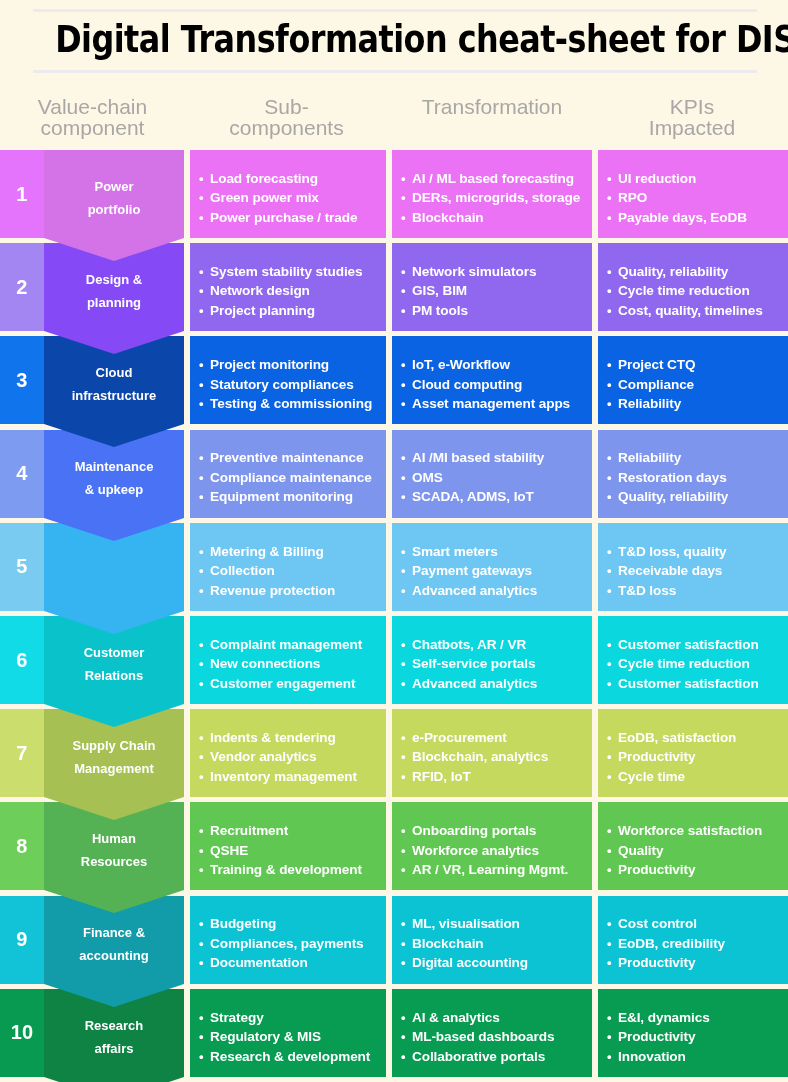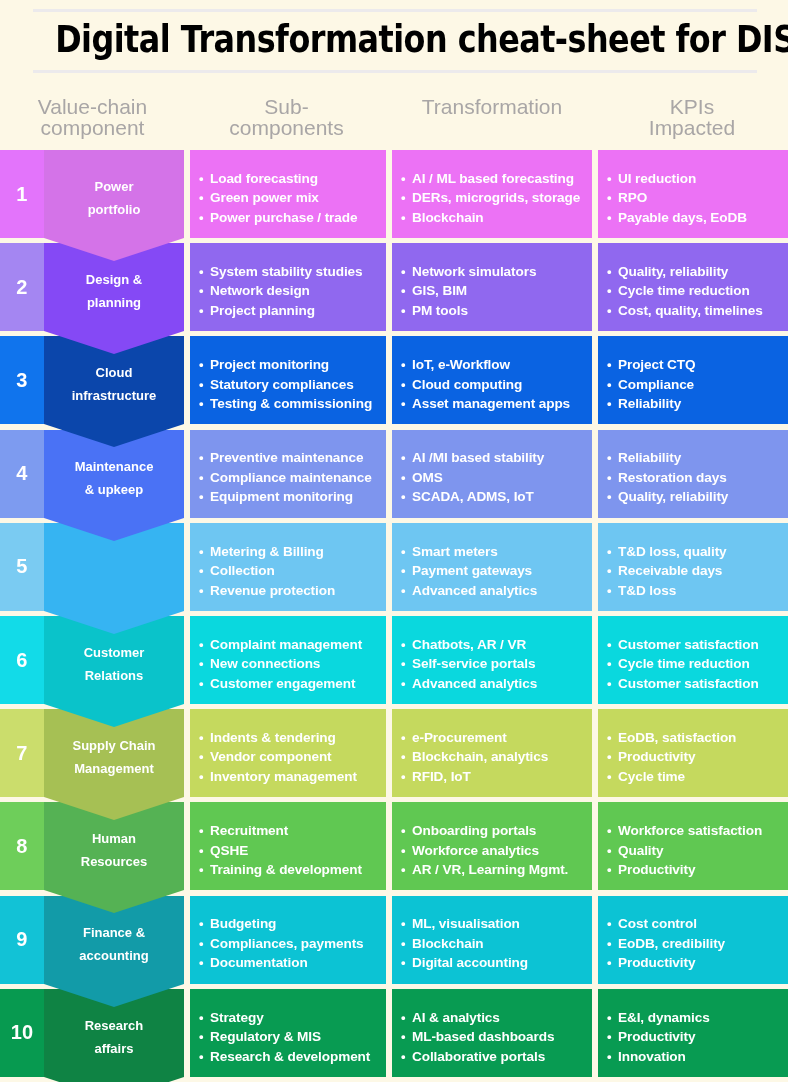--- a/index.html
+++ b/index.html
@@ -521,21 +521,21 @@
           <span>Management</span>
         </div>
       </div>
       <div class="list-cell c-sub" style="background: rgb(197, 217, 94);">
         <div class="bullet-line">
           <span class="bullet-dot">•</span>
           <span>Indents &amp; tendering</span>
         </div>
         <div class="bullet-line">
           <span class="bullet-dot">•</span>
-          <span>Vendor component</span>
+          <span>Vendor analytics</span>
         </div>
         <div class="bullet-line">
           <span class="bullet-dot">•</span>
           <span>Inventory management</span>
         </div>
       </div>
       <div class="list-cell c-tra" style="background: rgb(197, 217, 94);">
         <div class="bullet-line">
           <span class="bullet-dot">•</span>
           <span>e-Procurement</span>

